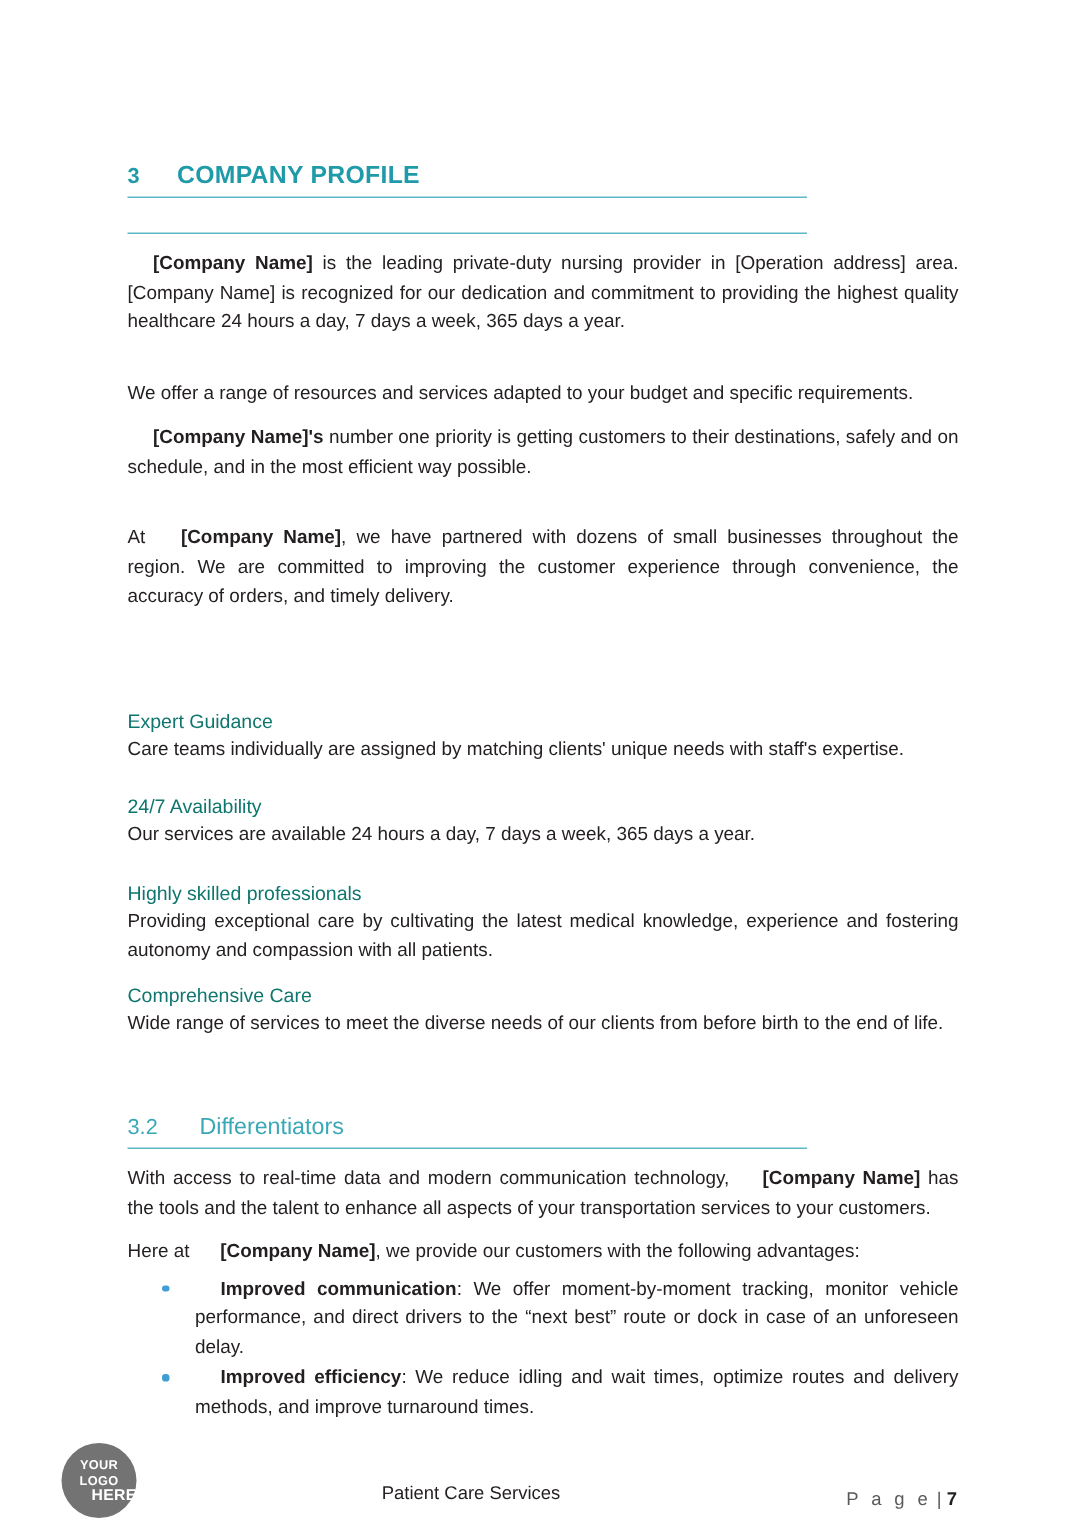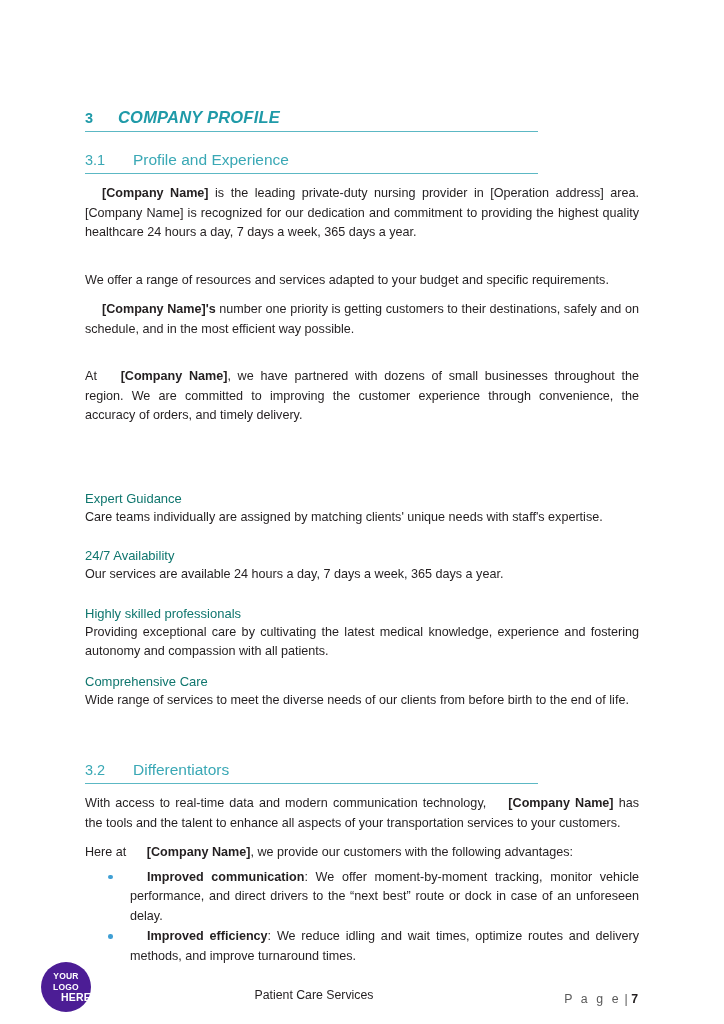--- a/index.html
+++ b/index.html
@@ -36,21 +36,21 @@
   .h1-row {
     display: flex;
     align-items: baseline;
     color: #1f9aa8;
     font-weight: bold;
     font-size: 16.5px;
     letter-spacing: .2px;
     margin: 0;
   }
   .h1-num { width: 33px; flex: 0 0 33px; font-size: 14.5px; }
-  .h1-text { text-transform: uppercase; font-style: italic; }
+  .h1-text { text-transform: uppercase; }
 
   .h2-row {
     display: flex;
     align-items: baseline;
     color: #3aa8b5;
     font-size: 15.5px;
     margin: 0;
   }
   .h2-num { width: 48px; flex: 0 0 48px; font-size: 14.5px; }
 
@@ -112,21 +112,21 @@
   }
 
   
   .footer-logo {
     position: absolute;
     left: 41px;
     top: 962px;
     width: 50px;
     height: 50px;
     border-radius: 50%;
-    background: #4c1d95;
+    background: #737373;
     color: #ffffff;
     display: flex;
     flex-direction: column;
     align-items: center;
     justify-content: center;
     line-height: 10.5px;
   }
   .footer-logo span {
     font-size: 8.5px;
     font-weight: bold;
@@ -163,24 +163,20 @@
   <div class="content">
 
     <div class="h1-row">
       <span class="h1-num">3</span>
       <span class="h1-text">COMPANY PROFILE</span>
     </div>
     <div class="rule"></div>
 
     <div class="gap-md"></div>
 
-    <div class="h2-row">
-      <span class="h2-num">3.1</span>
-      <span>Profile and Experience</span>
-    </div>
     <div class="rule thin"></div>
 
     <div class="gap-sm"></div>
 
     <p class="body"><b>[Company Name]</b><span> is the leading private-duty nursing provider in [Operation address] area. [Company Name] is recognized for our dedication and commitment to providing the highest quality healthcare 24 hours a day, 7 days a week, 365 days a year.</span></p>
 
     <div class="gap-lg"></div>
 
     <p class="body">We offer a range of resources and services adapted to your budget and specific requirements.</p>
 

